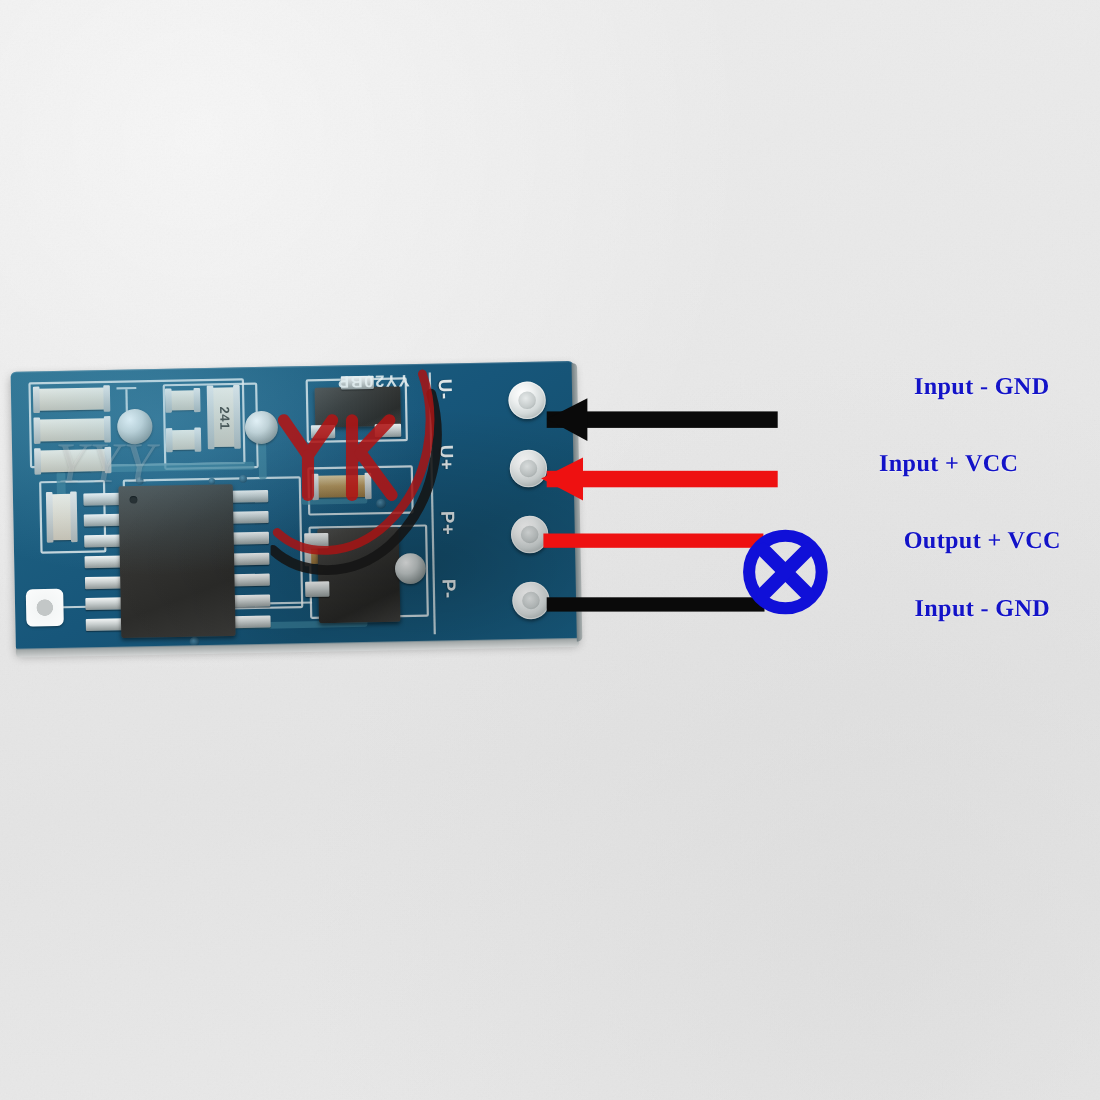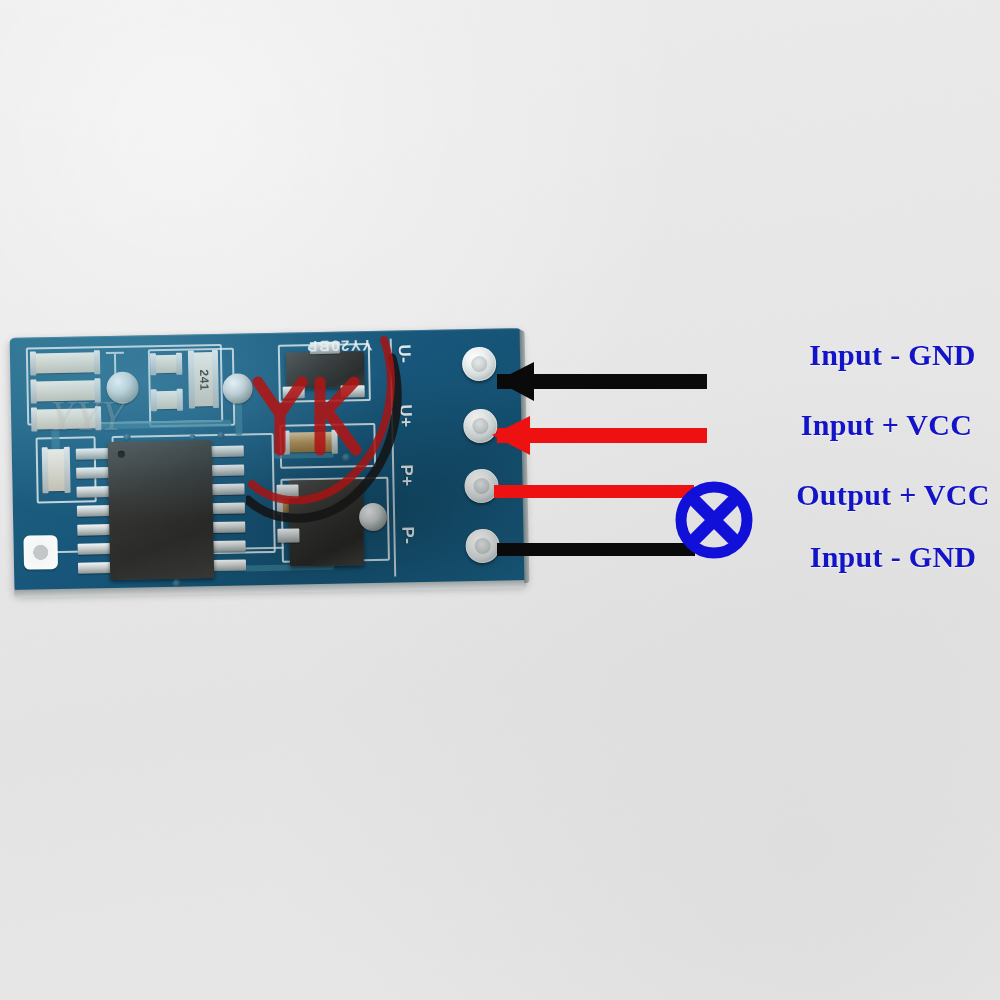--- a/index.html
+++ b/index.html
@@ -214,37 +214,37 @@
     position: absolute;
     left: 246px; top: 334px;
     width: 160px; height: 200px;
     pointer-events: none;
   }
   #wm-text {
     position: absolute;
     left: 50px; top: 392px;
     color: rgba(255,255,255,0.20);
     font-family: "Liberation Serif", serif;
-    font-size: 42px;
+    font-size: 52px;
     font-style: italic;
     letter-spacing: 2px;
     pointer-events: none;
     white-space: nowrap;
     text-shadow: 0 1px 2px rgba(0,0,0,0.12);
   }
 
   
   #wires { position: absolute; left: 0; top: 0; }
 
   
   .conn-label {
     position: absolute;
     color: #1313c8;
     font-family: "Liberation Serif", serif;
-    font-size: 30px;
+    font-size: 22px;
     font-weight: bold;
     white-space: nowrap;
     text-align: center;
     letter-spacing: 0.3px;
     text-shadow: 0 1px 1px rgba(255,255,255,0.6);
   }
 </style>
 </head>
 <body>
 
@@ -391,15 +391,15 @@
   </g>
 
   <g>
     <circle cx="714" cy="520" r="33" fill="none" stroke="#1010d8" stroke-width="11"></circle>
     <line x1="694" y1="500" x2="734" y2="540" stroke="#1010d8" stroke-width="13" stroke-linecap="round"></line>
     <line x1="734" y1="500" x2="694" y2="540" stroke="#1010d8" stroke-width="13" stroke-linecap="round"></line>
   </g>
 </svg>
 
 <div class="conn-label" style="left:790px; top:338px; width:205px;">Input - GND</div>
-<div class="conn-label" style="left:784px; top:408px; width:205px;font-family:Liberation Serif, serif;">Input + VCC</div>
+<div class="conn-label" style="left:760px; top:408px; width:205px;font-family:Liberation Serif, serif;">Input + VCC</div>
 <div class="conn-label" style="left:788px; top:478px; width:210px;">Output + VCC</div>
 <div class="conn-label" style="left:788px; top:540px; width:210px;">Input - GND</div>
 
 </body></html>

